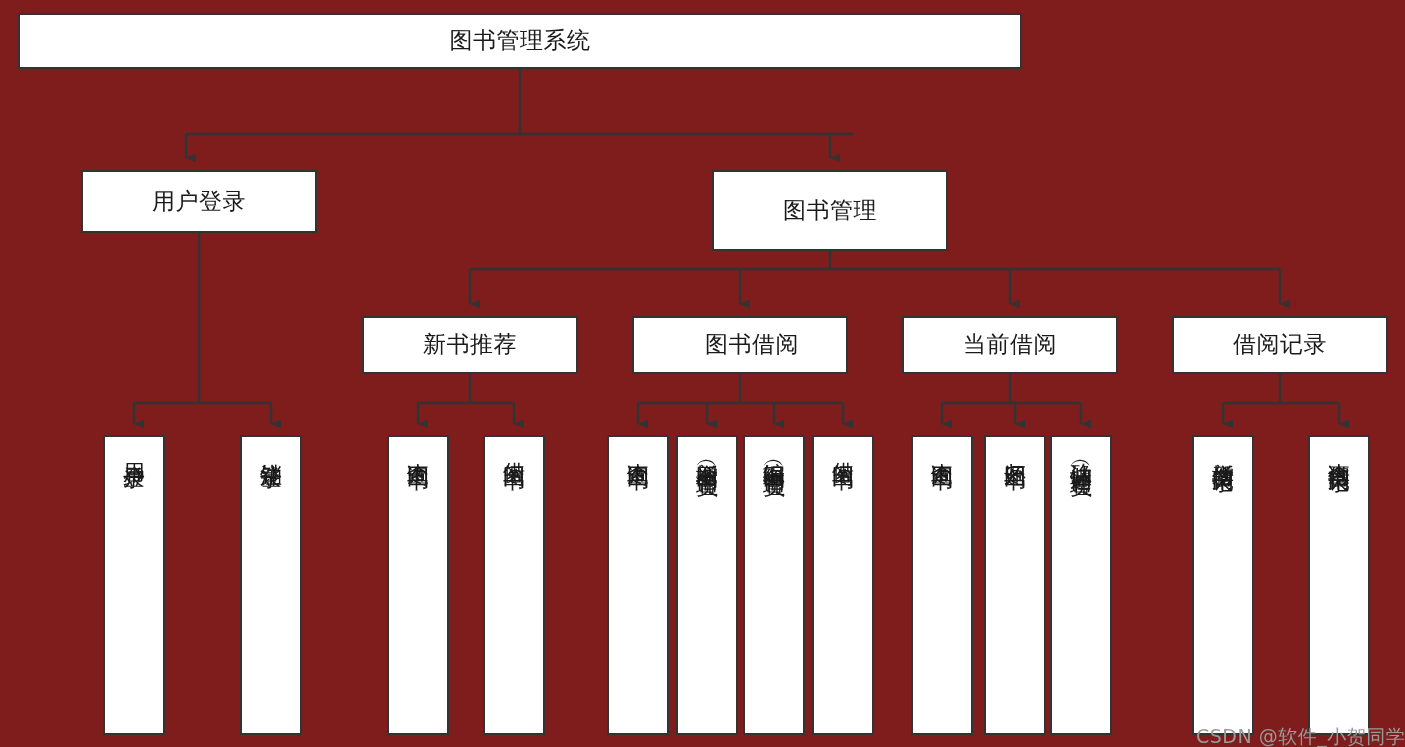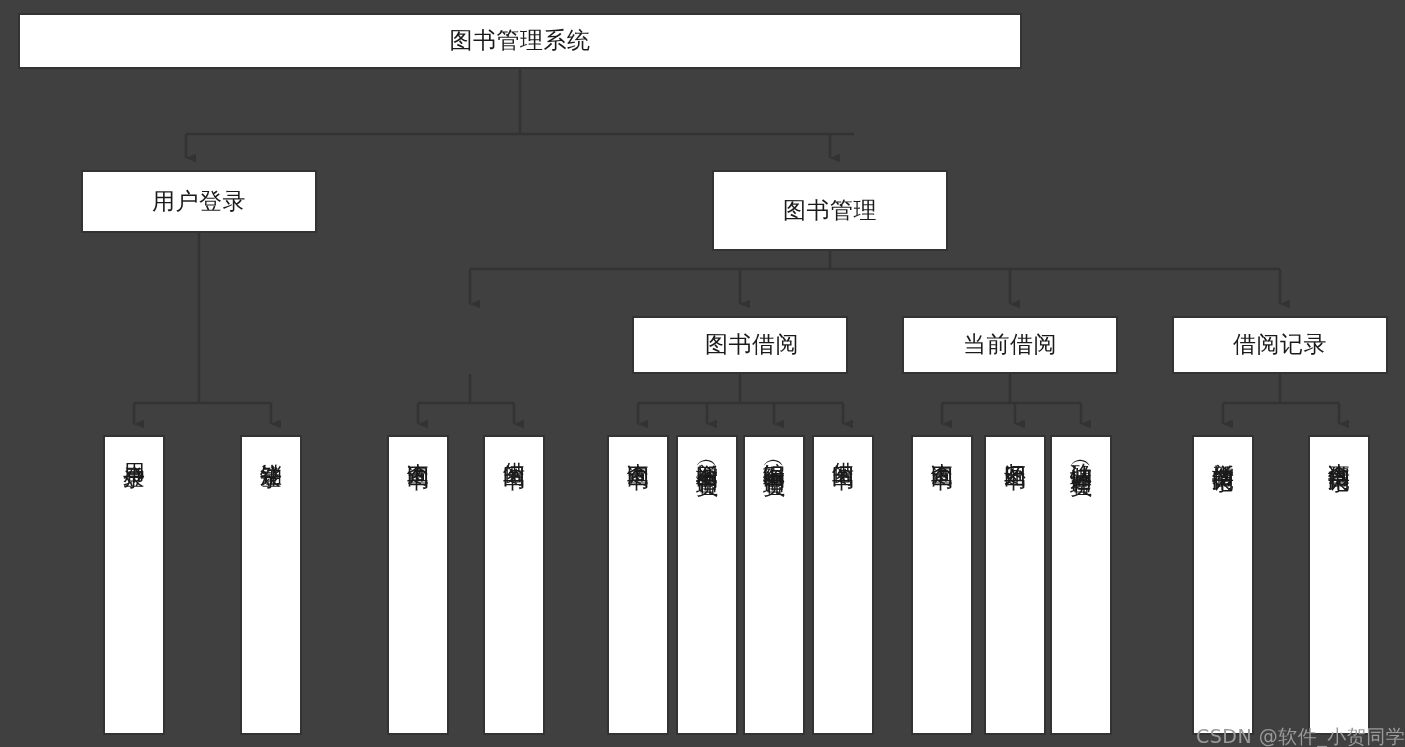--- a/index.html
+++ b/index.html
@@ -8,21 +8,21 @@
     padding: 0;
     background: #ffffff;
   }
   body {
     font-family: "DejaVu Sans", "Liberation Sans", sans-serif;
   }
   #diagram-root {
     position: relative;
     width: 1405px;
     height: 747px;
-    background: #404040;
+    background: #7f1d1d;
     overflow: hidden;
   }
   #edge-layer {
     position: absolute;
     left: 0;
     top: 0;
     width: 1405px;
     height: 747px;
     pointer-events: none;
   }
@@ -129,20 +129,23 @@
     <span class="node-label">图书管理系统</span>
   </div>
 
   <div class="node horiz" style="left: 81px; top: 170px; width: 236px; height: 63px;">
     <span class="node-label">用户登录</span>
   </div>
   <div class="node horiz" style="left: 712px; top: 170px; width: 236px; height: 81px;">
     <span class="node-label">图书管理</span>
   </div>
 
+  <div class="node horiz" style="left: 362px; top: 316px; width: 216px; height: 58px;">
+    <span class="node-label">新书推荐</span>
+  </div>
   <div class="node horiz" style="left: 632px; top: 316px; width: 216px; height: 58px; padding-left: 24px;">
     <span class="node-label">图书借阅</span>
   </div>
   <div class="node horiz" style="left: 902px; top: 316px; width: 216px; height: 58px;">
     <span class="node-label">当前借阅</span>
   </div>
   <div class="node horiz" style="left: 1172px; top: 316px; width: 216px; height: 58px;">
     <span class="node-label">借阅记录</span>
   </div>
 

